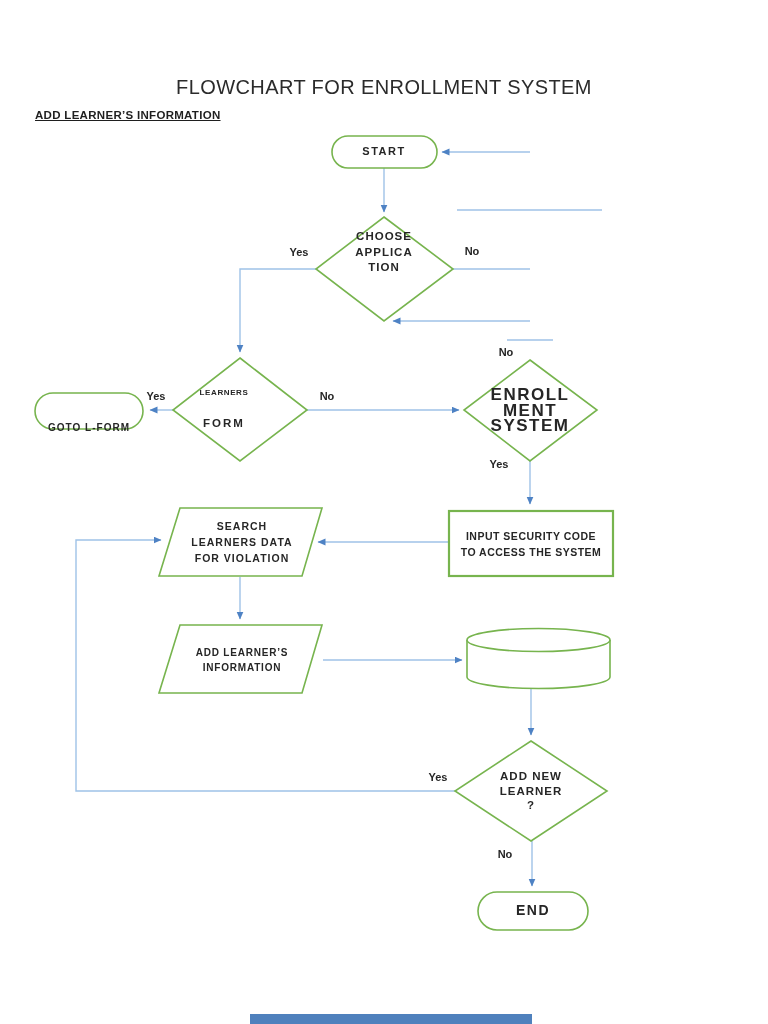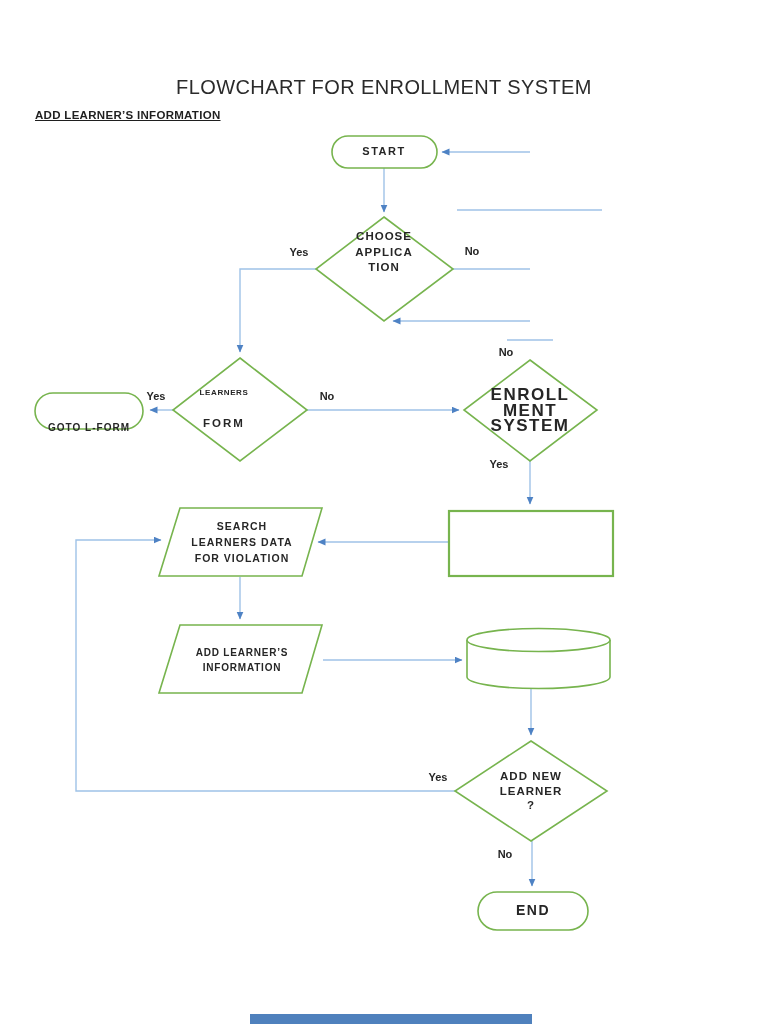--- a/index.html
+++ b/index.html
@@ -98,20 +98,22 @@
     <span class="sub" style="font-size:8px;letter-spacing:.6px;">LEARNERS</span>
     <span class="sub" style="font-size:11.5px;letter-spacing:2px;">FORM</span>
   </div>
 
   <div class="lbl" style="left:89px;top:428px;font-size:10px;letter-spacing:1px;">GOTO L-FORM</div>
 
   <div class="lbl" style="left:530px;top:410px;font-size:17px;letter-spacing:1.5px;">ENROLL
 MENT
 SYSTEM</div>
 
+  <div class="lbl" style="left:531px;top:544px;font-size:10.5px;letter-spacing:.5px;line-height:16px;">INPUT SECURITY CODE
+TO ACCESS THE SYSTEM</div>
 
   <div class="lbl" style="left:242px;top:542px;font-size:10.5px;letter-spacing:1px;line-height:16px;">SEARCH
 LEARNERS DATA
 FOR VIOLATION</div>
 
   <div class="lbl" style="left:242px;top:660px;font-size:10px;letter-spacing:.8px;line-height:15px;">ADD LEARNER’S
 INFORMATION</div>
 
 
   <div class="lbl" style="left:531px;top:791px;font-size:11.5px;letter-spacing:1px;line-height:14.5px;">ADD NEW

